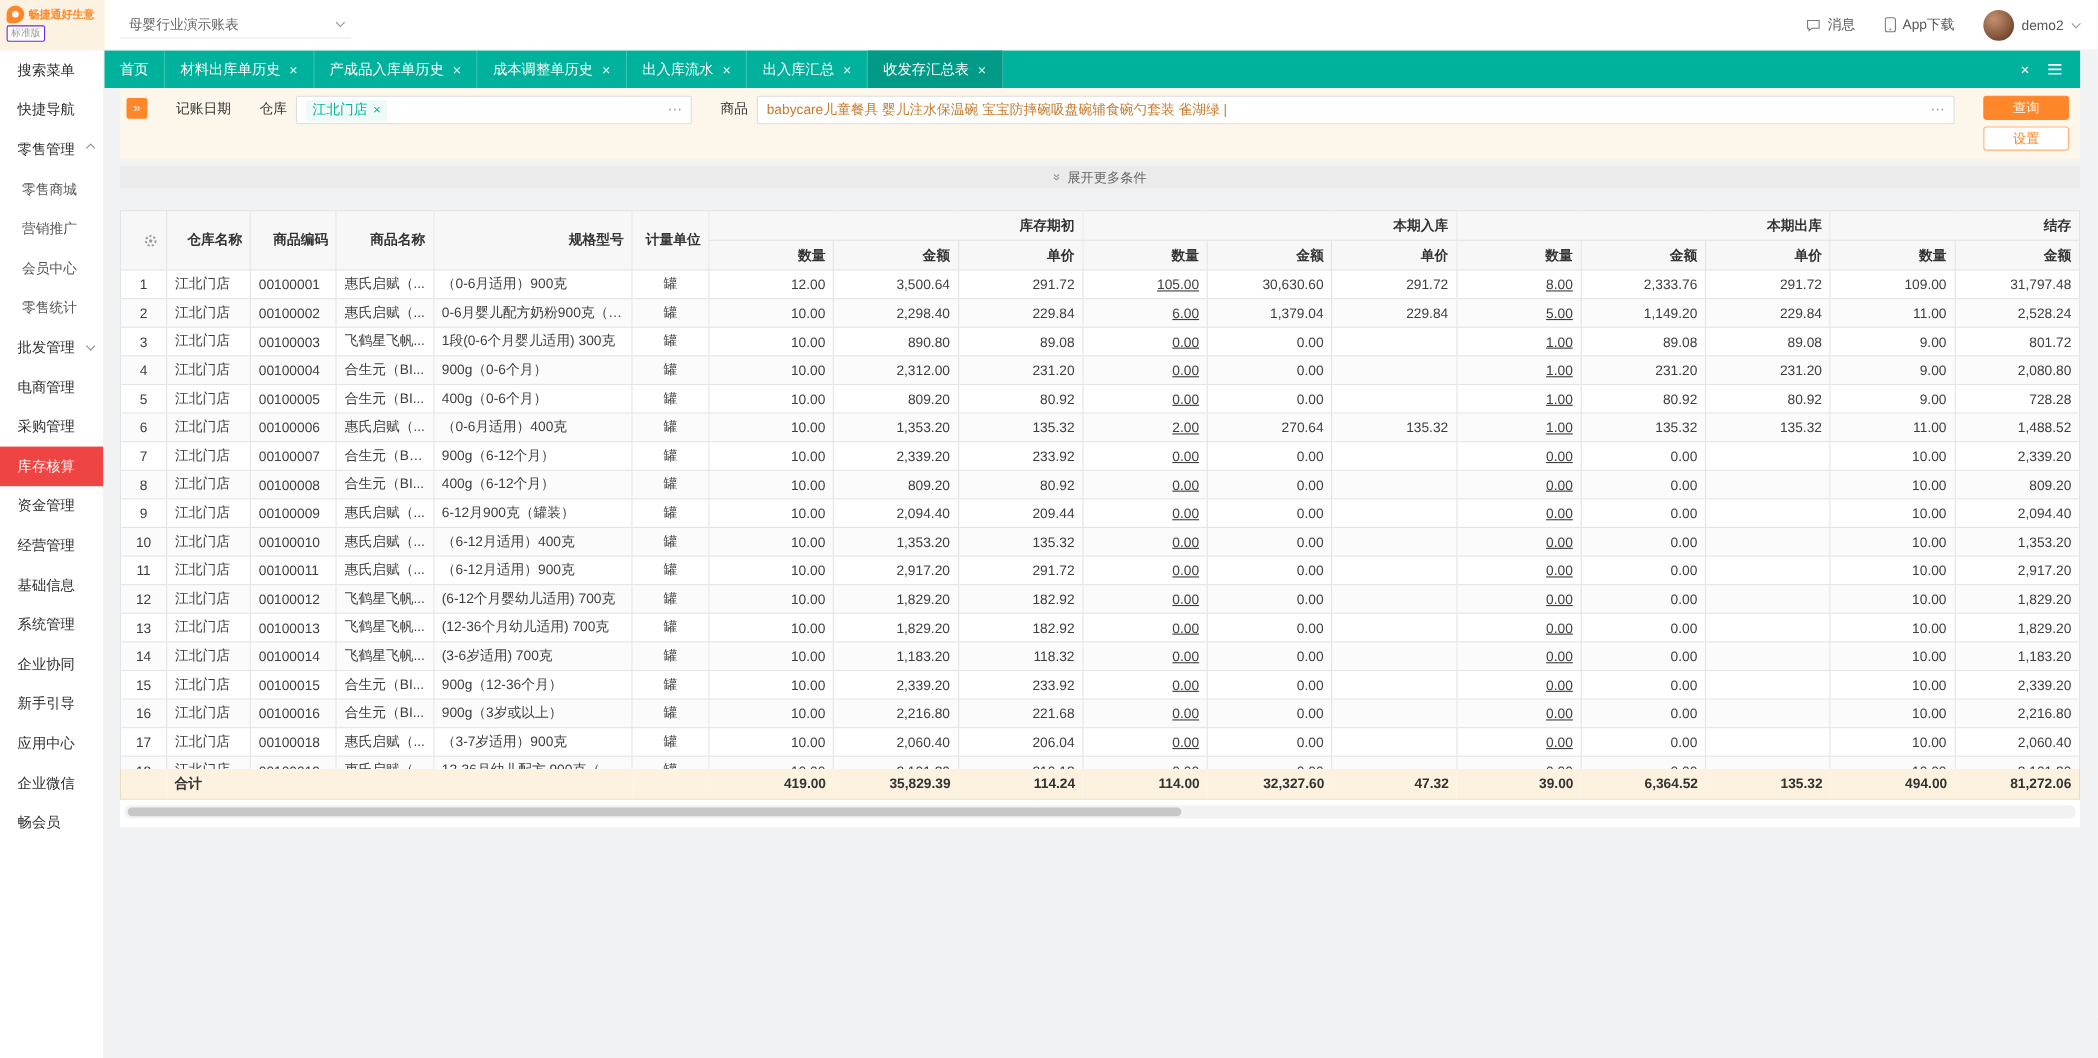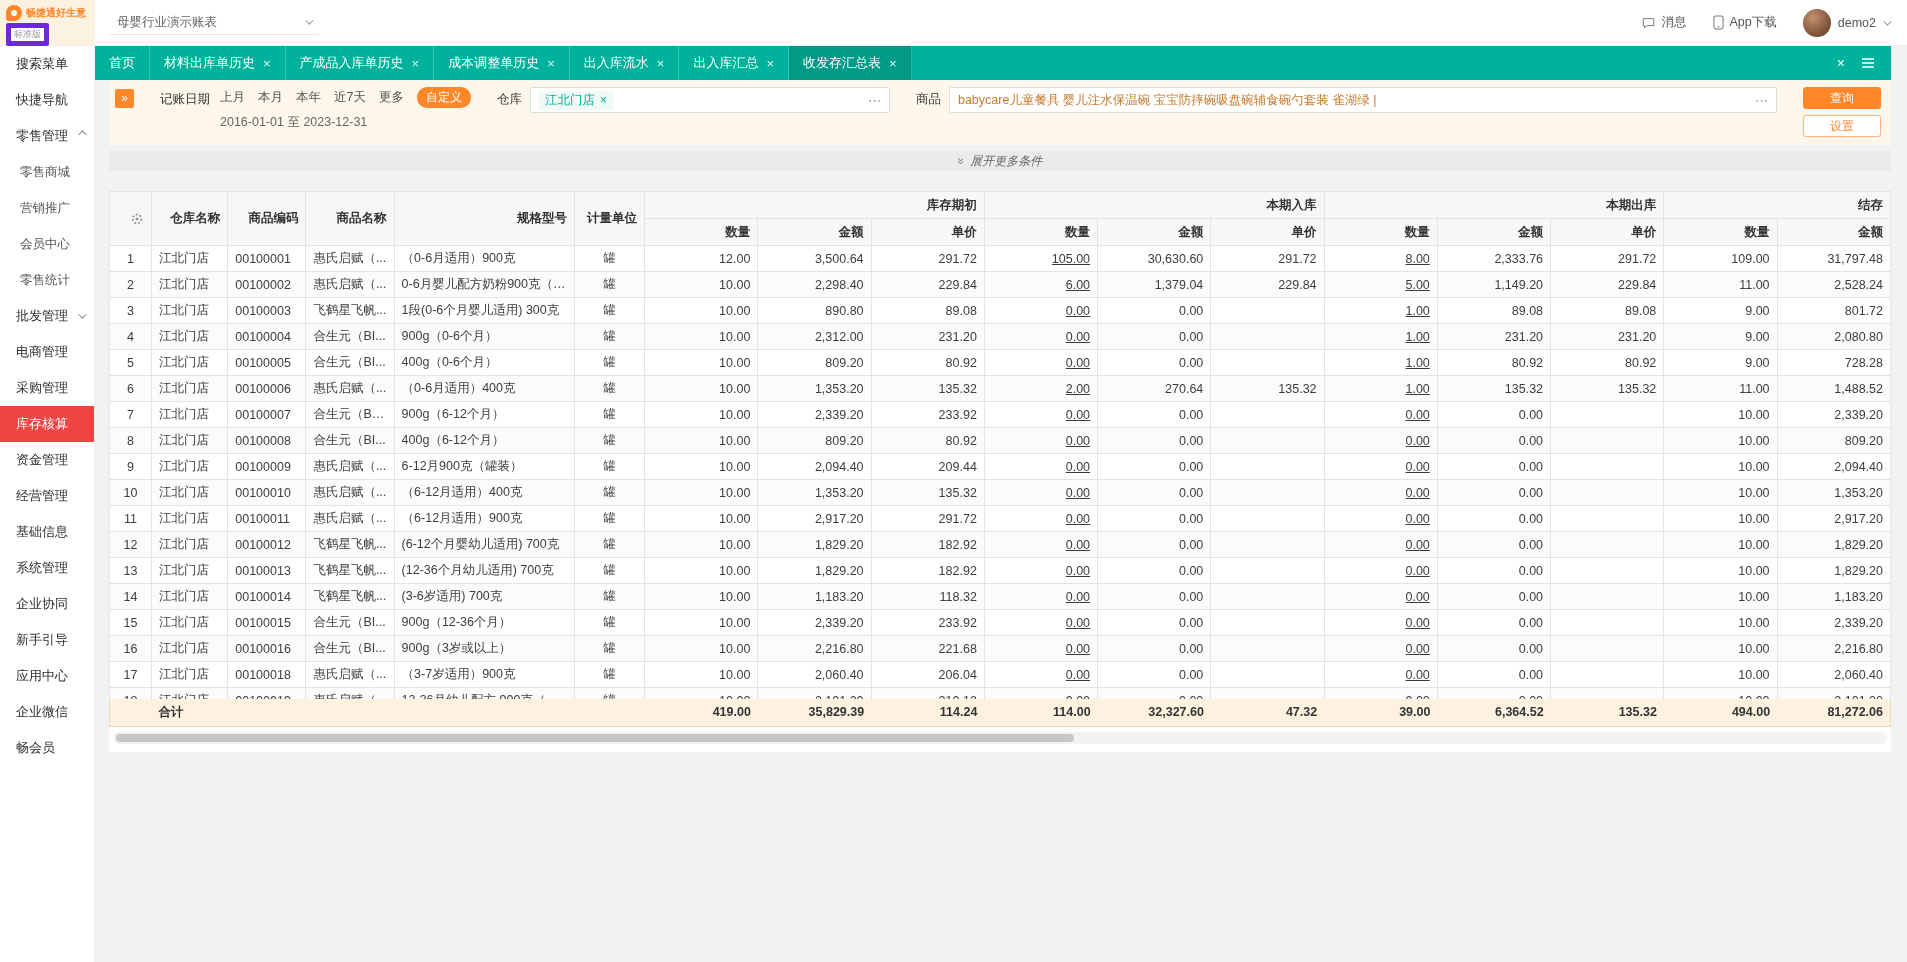--- a/index.html
+++ b/index.html
@@ -6,21 +6,21 @@
   html,body { width:1907px; height:962px; overflow:hidden; }
   body { font-family:"Liberation Sans","DejaVu Sans",sans-serif; font-size:13px; color:#333; background:#f1f2f4; }
 
   
   .topbar { height:46px; background:#fff; display:flex; align-items:stretch; border-bottom:1px solid #ededed; }
   .logo-box { width:95px; background:#fcf2e2; padding:5px 6px 4px; display:flex; flex-direction:column; gap:2px; }
   .logo-row { display:flex; align-items:center; gap:4px; }
   .logo-glyph { width:16px; height:16px; background:#ff8629; border-radius:50% 50% 50% 3px; display:inline-block; position:relative; flex:0 0 auto; }
   .logo-glyph::after { content:""; position:absolute; left:5px; top:5px; width:6px; height:6px; border-radius:50%; background:#fff; }
   .brand-name { color:#ff8629; font-size:10px; font-weight:bold; white-space:nowrap; }
-  .brand-badge { font-size:9px; color:#999; border:5px solid #6d28d9; border-radius:2px; padding:0 3px; width:max-content; background:#fff; }
+  .brand-badge { font-size:9px; color:#999; border:1px solid #6d28d9; border-radius:2px; padding:0 3px; width:max-content; background:#fff; }
   .account-select { display:flex; align-items:center; justify-content:space-between; width:210px; margin:10px 0 10px 14px; padding:0 8px; border-bottom:1px solid #e9e9e9; color:#666; font-size:12.5px; cursor:pointer; }
   .topbar-right { margin-left:auto; display:flex; align-items:center; gap:26px; padding-right:18px; color:#555; font-size:12.5px; }
   .top-link { display:flex; align-items:center; gap:6px; cursor:pointer; color:#555; }
   .top-link svg { color:#777; }
   .user-chip { display:flex; align-items:center; gap:7px; cursor:pointer; }
   .avatar { width:28px; height:28px; border-radius:50%; background:radial-gradient(circle at 35% 30%, #c59070, #7a4e35 70%, #4d2f1e); display:inline-block; }
 
   .chev { display:inline-block; width:6px; height:6px; border-right:1.5px solid #9a9a9a; border-bottom:1.5px solid #9a9a9a; }
   .chev.down { transform:rotate(45deg) translateY(-2px); }
   .chev.up   { transform:rotate(-135deg) translateY(2px); }
@@ -68,21 +68,21 @@
   .grow .f-input { flex:1; min-width:0; }
   .tag { color:#00b29c; background:#effaf7; border-radius:2px; padding:1px 6px; font-size:12.5px; display:flex; align-items:center; gap:5px; white-space:nowrap; }
   .tag-x { cursor:pointer; font-size:12px; }
   .more-dots { margin-left:auto; color:#999; cursor:pointer; font-size:13px; flex:0 0 auto; }
   .prod-text { color:#c77a2c; font-size:12.5px; white-space:nowrap; overflow:hidden; text-overflow:ellipsis; min-width:0;text-align:right; }
   .f-actions { display:flex; flex-direction:column; gap:6px; flex:0 0 auto; }
   .btn { width:78px; height:22px; font-size:12px; border-radius:3px; cursor:pointer; font-family:inherit; }
   .btn.primary { background:#ff8629; border:1px solid #ff8629; color:#fff; }
   .btn.ghost { background:#fff; border:1px solid #ffb27a; color:#ff8629; }
 
-  .expand-bar { height:20px; margin:6px 0 0 14px; background:#ebebeb; display:flex; align-items:center; justify-content:center; gap:6px; color:#666; font-size:12px; cursor:pointer;font-style:italic; }
+  .expand-bar { height:20px; margin:6px 0 0 14px; background:#ebebeb; display:flex; align-items:center; justify-content:center; gap:6px; color:#666; font-size:12px; cursor:pointer; }
   .dbl-chev { display:inline-block; transform:rotate(90deg); color:#888; font-size:12px; line-height:1; }
 
   
   .table-panel { background:#fff; margin:20px 0 0 14px; padding-bottom:6px; }
   .tbl-clip { height:508px; overflow:hidden; }
   table.tbl { width:100%; border-collapse:collapse; table-layout:fixed; }
   .tbl th, .tbl td { border:1px solid #e4e4e4; font-size:12.5px; padding:0 7px; white-space:nowrap; overflow:hidden; text-overflow:ellipsis; color:#3d3d3d; }
   .tbl thead th { background:#f7f7f7; font-weight:bold; height:27px; text-align:right; color:#333; }
   .tbl td { height:26px; }
   .tbl tbody tr:nth-child(even) td { background:#fbfbfb; }
@@ -242,31 +242,20 @@
             <path d="M1 2h12M1 6h12M1 10h12" stroke="#fff" stroke-width="1.5"></path>
           </svg>
       </div>
     </div>
 
 
     <div class="filter-panel">
       <div class="collapse-btn">»</div>
       <div class="f-left">
         <span class="f-label">记账日期</span>
-        <div class="f-stack">
-          <div class="qlinks">
-              <span class="qlink">上月</span>
-              <span class="qlink">本月</span>
-              <span class="qlink">本年</span>
-              <span class="qlink">近7天</span>
-              <span class="qlink">更多</span>
-              <span class="badge">自定义</span>
-            </div>
-          <div class="f-dates">2016-01-01 至 2023-12-31</div>
-        </div>
       </div>
       <div class="f-field">
         <span class="f-label">仓库</span>
         <div class="f-input wh-input">
           <span class="tag">
             <span>江北门店</span>
             <span class="tag-x">×</span>
           </span>
           <span class="more-dots">⋯</span>
         </div>

